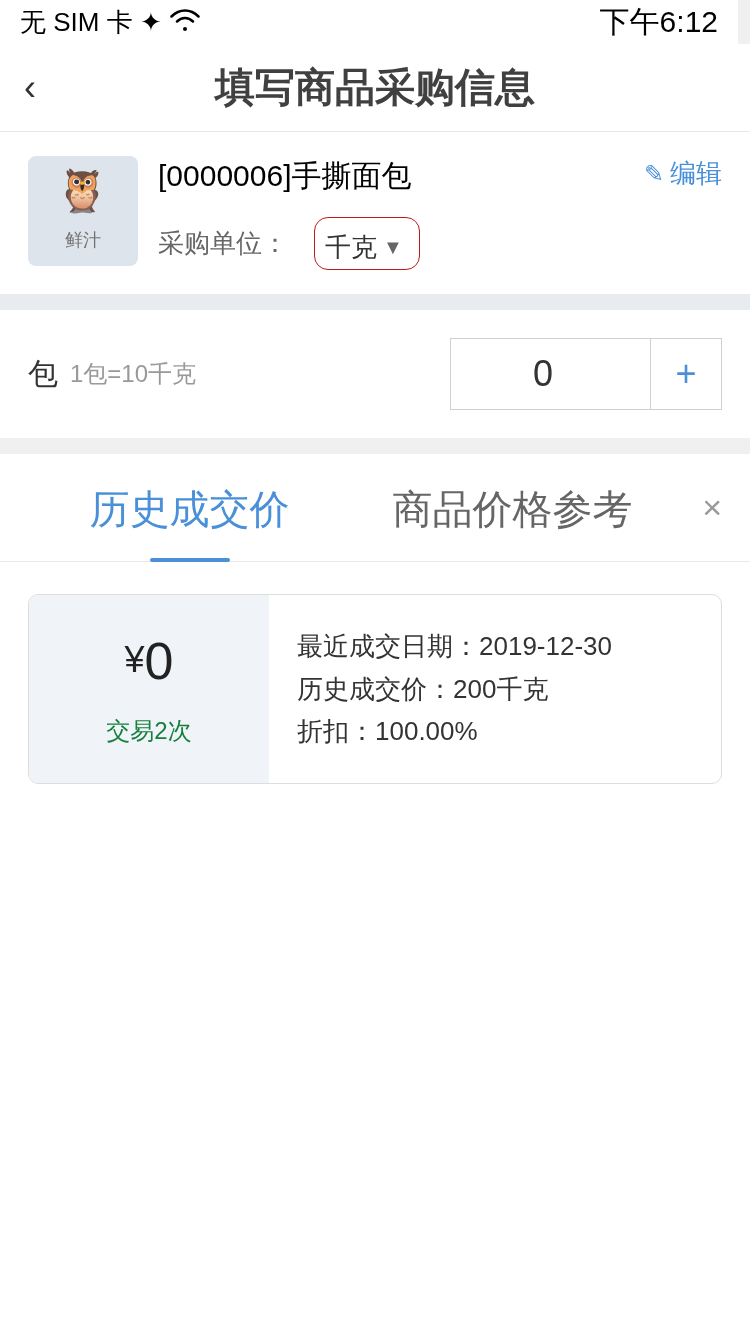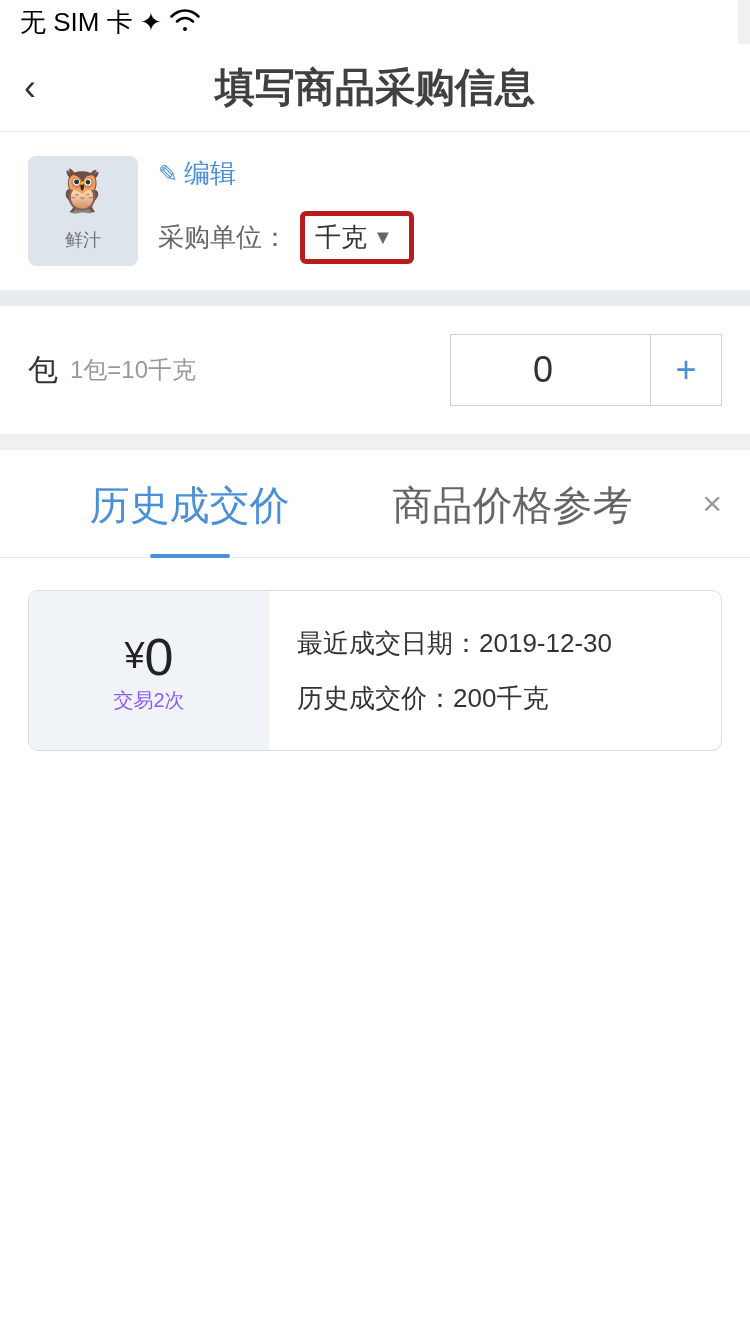--- a/index.html
+++ b/index.html
@@ -162,27 +162,27 @@
     .product-unit-row {
       display: flex;
       justify-content: space-between;
       align-items: center;
     }
     .unit-label {
       font-size: 26px;
       color: #666;
       display: flex;
       align-items: center;
-      gap: 12px;
+      gap: 26px;
       justify-content: center;
     }
     .unit-select {
-      border: 5px solid #b91c1c;
-      border-radius: 6px;
-      padding: 4px 16px 4px 10px;
+      border: 1px solid #b91c1c;
+      border-radius: 14px;
+      padding: 12px 16px 4px 10px;
       font-size: 26px;
       color: #333;
       background: #fff;
       display: inline-flex;
       align-items: center;
       gap: 6px;
       cursor: pointer;
     }
     .unit-select-arrow {
       font-size: 20px;
@@ -336,31 +336,30 @@
       color: #222;
       font-weight: 500;
     }
     .history-price .currency {
       font-size: 36px;
       vertical-align: top;
       margin-top: 8px;
       display: inline-block;
     }
     .history-trades {
-      font-size: 20px;
-      color: #8b5cf6;
-      margin-top: 0;
+      font-size: 24px;
+      color: #15803d;
+      margin-top: 24px;
     }
     .history-card-right {
       flex: 1;
       padding: 32px 28px;
       display: flex;
       flex-direction: column;
-      gap: 16px;
-      justify-content: flex-end;
+      justify-content: space-between;
     }
     .history-detail-row {
       font-size: 26px;
       color: #333;
       line-height: 1.5;
     }
 
     
     .bottom-fill {
       flex: 1;
@@ -375,36 +374,38 @@
   <div class="status-left">
     <span>无 SIM 卡 ✦</span>
     <span>
       <svg width="30" height="22" viewBox="0 0 30 22" fill="none">
         <path d="M15 18a2 2 0 1 1 0 4 2 2 0 0 1 0-4z" fill="#000"></path>
         <path d="M7 12.5C9.2 10.3 11.9 9 15 9s5.8 1.3 8 3.5" stroke="#000" stroke-width="2.5" fill="none" stroke-linecap="round"></path>
         <path d="M1.5 7.5C5.2 3.8 9.8 1.5 15 1.5S24.8 3.8 28.5 7.5" stroke="#000" stroke-width="2.5" fill="none" stroke-linecap="round"></path>
       </svg>
     </span>
   </div>
+  <div class="status-center">下午6:12</div>
 </div>
 
 <div class="nav-bar">
   <span class="nav-back">‹</span>
   <span class="nav-title">填写商品采购信息</span>
 </div>
 
 <div class="product-card">
   <div class="product-image">
     <div class="product-image-inner">
       <span class="owl-icon">🦉</span>
       <span class="owl-label">鲜汁</span>
     </div>
   </div>
   <div class="product-info">
     <div class="product-header">
+      <span class="product-name">[0000006]手撕面包</span>
       <span class="edit-btn">
         <span class="edit-icon">✎</span>
         <span>编辑</span>
       </span>
     </div>
     <div class="product-unit-row">
       <div class="unit-label">
         <span>采购单位：</span>
         <span class="unit-select">
           <span>千克</span>
@@ -443,18 +444,21 @@
         </div>
         <div class="history-trades">交易2次</div>
       </div>
       <div class="history-card-right">
         <div class="history-detail-row">
           <span>最近成交日期：</span><span>2019-12-30</span>
         </div>
         <div class="history-detail-row">
           <span>历史成交价：</span><span>200千克</span>
         </div>
+        <div class="history-detail-row">
+          <span>折扣：</span><span>100.00%</span>
+        </div>
       </div>
     </div>
   </div>
 </div>
 
 <div class="bottom-fill"></div>
 
 </body></html>

